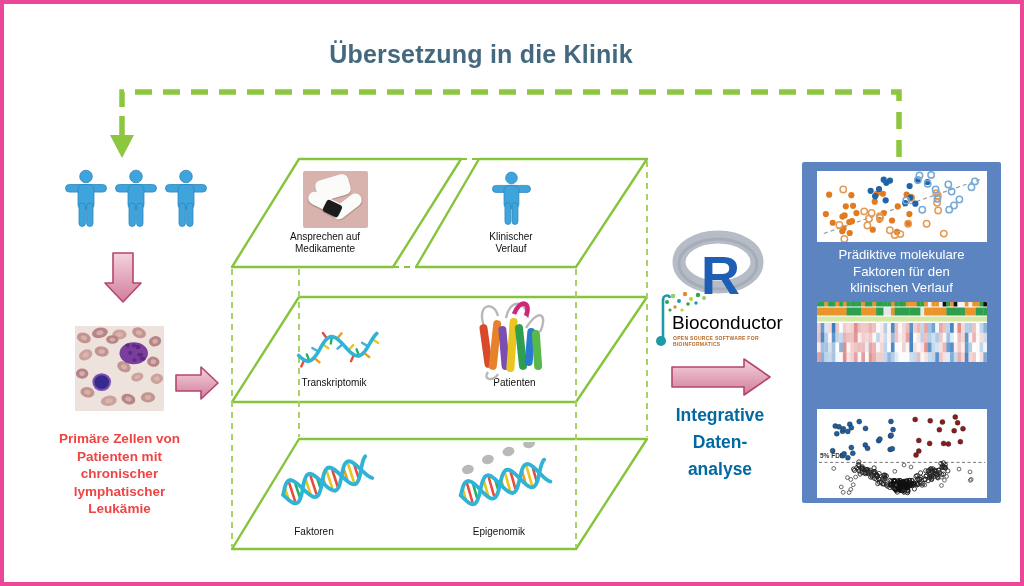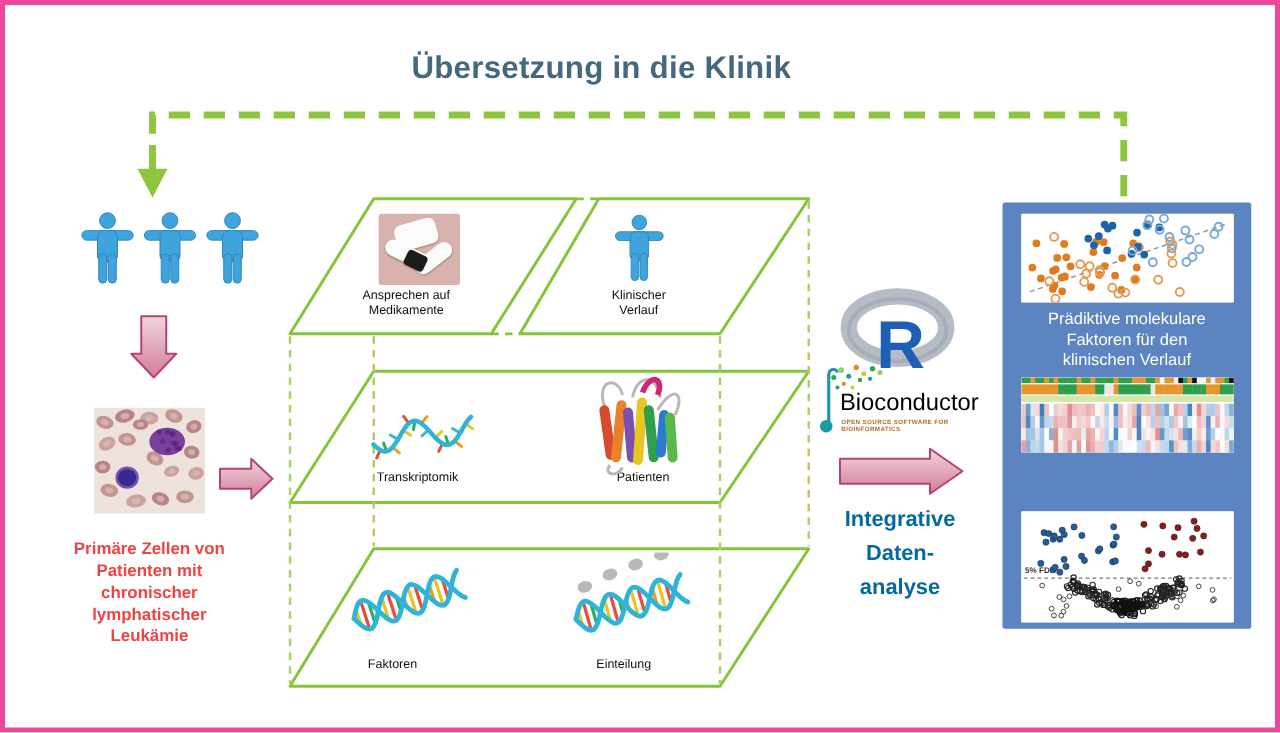--- a/index.html
+++ b/index.html
@@ -135,21 +135,21 @@
     <div class="pill" style="left:21px;top:31px;width:17px;height:13px;border-radius:3px;transform:rotate(26deg);background:#1c1c1c"></div>
   </div>
 
   <div class="abs ctr pre layer-label" style="left:242px;top:227px;width:158px">Ansprechen auf
 Medikamente</div>
   <div class="abs ctr pre layer-label" style="left:447px;top:227px;width:120px">Klinischer
 Verlauf</div>
   <div class="abs ctr layer-label" style="left:255px;top:373px;width:150px">Transkriptomik</div>
   <div class="abs ctr layer-label" style="left:448px;top:373px;width:125px">Patienten</div>
   <div class="abs ctr layer-label" style="left:250px;top:522px;width:120px">Faktoren</div>
-  <div class="abs ctr layer-label" style="left:430px;top:522px;width:130px">Einteilung</div>
+  <div class="abs ctr layer-label" style="left:430px;top:522px;width:130px">Epigenomik</div>
 
   <svg id="rna-icon" class="abs" style="left:290px;top:312px" width="90" height="55" viewBox="0 0 90 55">
       <g transform="translate(4,6) rotate(-6 40 25)">
         <line x1="5" y1="34.42075338144337" x2="1.465839144940226" y2="40.46307967605566" stroke="#e74c3c" stroke-width="2.4" stroke-linecap="round"></line>
         <line x1="10" y1="35.959497405410715" x2="8.230049217986043" y2="29.18695916415669" stroke="#27ae60" stroke-width="2.4" stroke-linecap="round"></line>
         <line x1="15" y1="33.31208592012746" x2="19.96884465785061" y2="38.242662231893604" stroke="#f39c12" stroke-width="2.4" stroke-linecap="round"></line>
         <line x1="20" y1="27.489740130764957" x2="14.347071089822851" y2="23.36125436277648" stroke="#3fb4d8" stroke-width="2.4" stroke-linecap="round"></line>
         <line x1="25" y1="20.716398234604846" x2="30.391667965658907" y2="25.180691745126698" stroke="#e8c51f" stroke-width="2.4" stroke-linecap="round"></line>
         <line x1="30" y1="15.579246618556631" x2="26.465839144940222" y2="9.536920323944337" stroke="#e74c3c" stroke-width="2.4" stroke-linecap="round"></line>
         <line x1="35" y1="14.040502594589283" x2="33.23004921798604" y2="20.81304083584331" stroke="#27ae60" stroke-width="2.4" stroke-linecap="round"></line>

